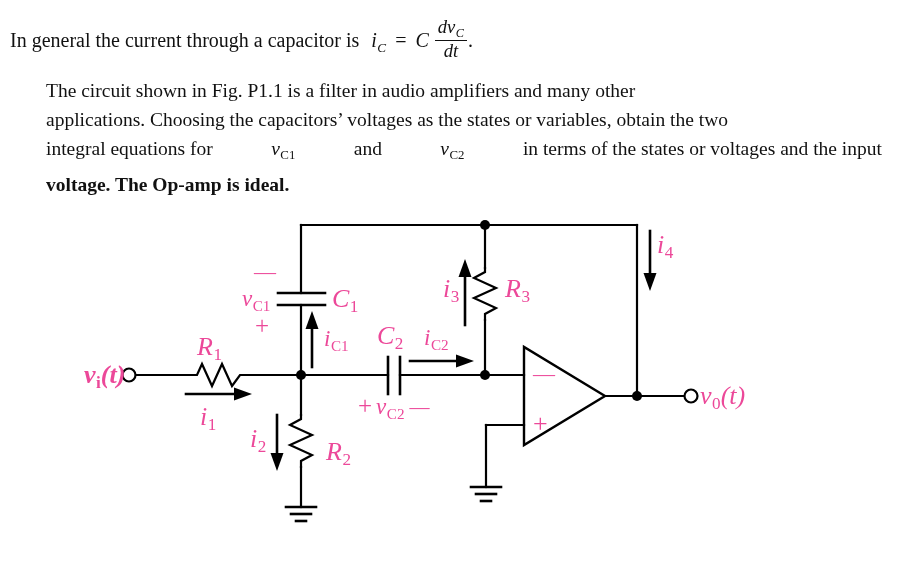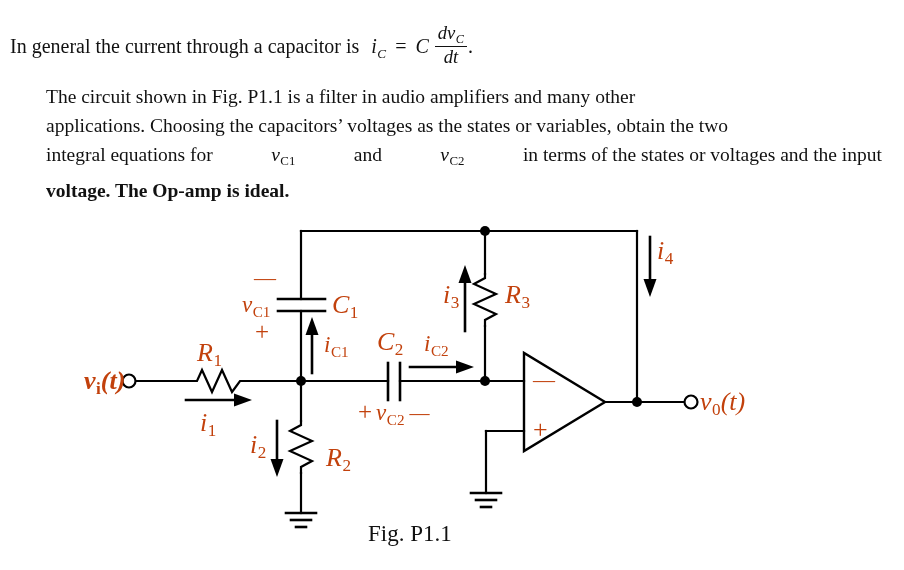--- a/index.html
+++ b/index.html
@@ -10,21 +10,21 @@
   body {
     width: 904px;
     height: 570px;
     position: relative;
     overflow: hidden;
     font-family: "Liberation Serif", "DejaVu Serif", serif;
     color: #111111;
   }
   #page {
     position: absolute;
-    left: 0; top: 8px;
+    left: 0; top: 2px;
     width: 904px;
     height: 540px;
   }
 
   
   .intro-line {
     position: absolute;
     left: 10px;
     top: 16px;
     width: 880px;
@@ -85,21 +85,21 @@
     top: 195px;
     width: 904px;
     height: 375px;
   }
   #circuit svg { display: block; }
 
   .lbl {
     position: absolute;
     font-family: "Liberation Serif", "DejaVu Serif", serif;
     font-style: italic;
-    color: #c2410c;
+    color: #ec4899;
     white-space: nowrap;
     line-height: 1;
   }
   .lbl-up { font-style: normal; }
   .sym-big { font-size: 26px; }
   .sym-med { font-size: 23px; }
   .sign { font-style: normal; font-size: 25px; font-weight: 400; }
   .figcap {
     position: absolute;
     font-family: "Liberation Serif", "DejaVu Serif", serif;
@@ -290,16 +290,15 @@
       <span>i</span><span class="sub">C2</span>
     </div>
 
     <div class="lbl lbl-up" style="left:533px; top:166px; font-size:22px;">
       <span>—</span>
     </div>
     <div class="lbl lbl-up" style="left:533px; top:214px; font-size:26px;">
       <span>+</span>
     </div>
 
-    <div class="figcap" style="left:368px; top:318px;">Fig. P1.1</div>
 
   </div>
 </div>
 
 </body></html>

